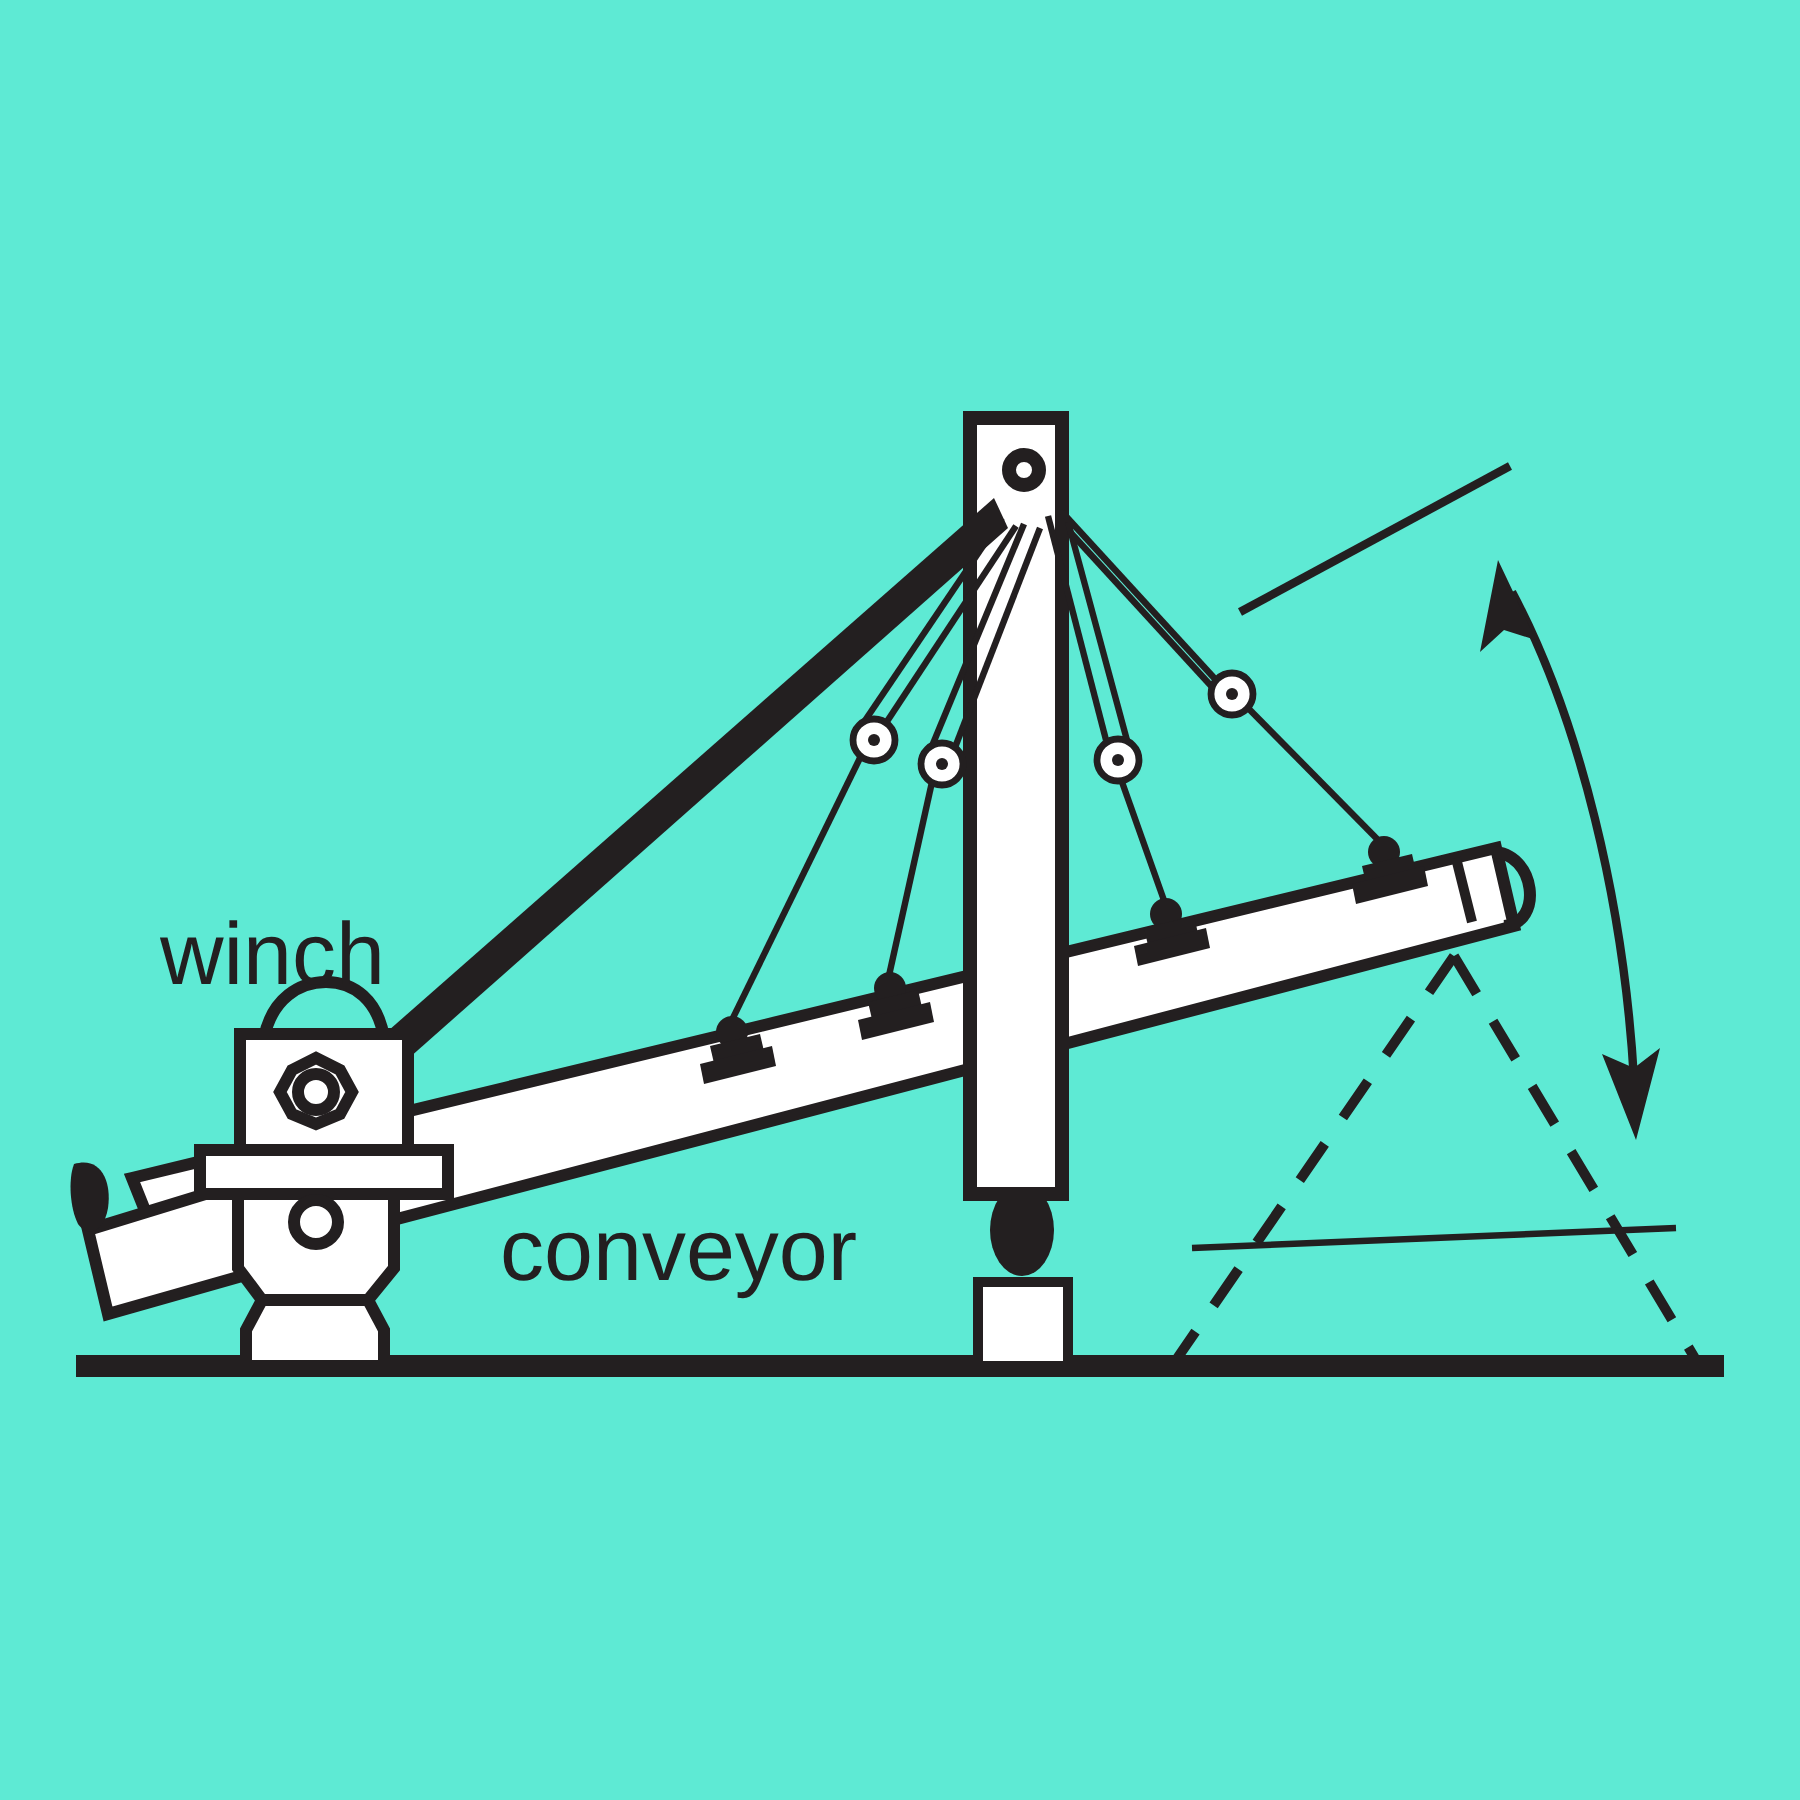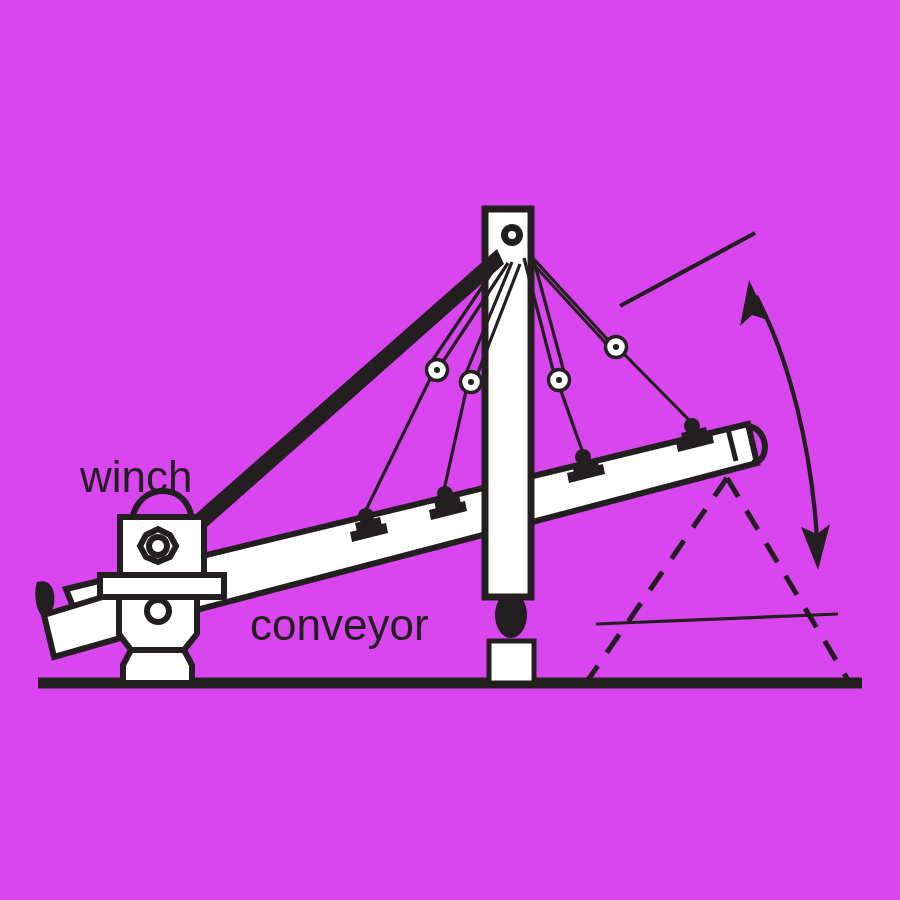--- a/index.html
+++ b/index.html
@@ -11,21 +11,21 @@
   body {
     width: 900px;
     height: 900px;
     overflow: hidden;
     font-family: "Liberation Sans", sans-serif;
   }
   #diagram-root {
     position: relative;
     width: 900px;
     height: 900px;
-    background: #d946ef;
+    background: #5eead4;
   }
   #diagram-svg {
     display: block;
     width: 900px;
     height: 900px;
   }
   .ink-stroke   { stroke: #231f20; fill: none; stroke-linecap: butt;  stroke-linejoin: miter; }
   .ink-fill     { fill: #231f20; stroke: none; }
   .ink-outline  { stroke: #231f20; fill: #ffffff; stroke-linejoin: miter; }
   .label-text {

